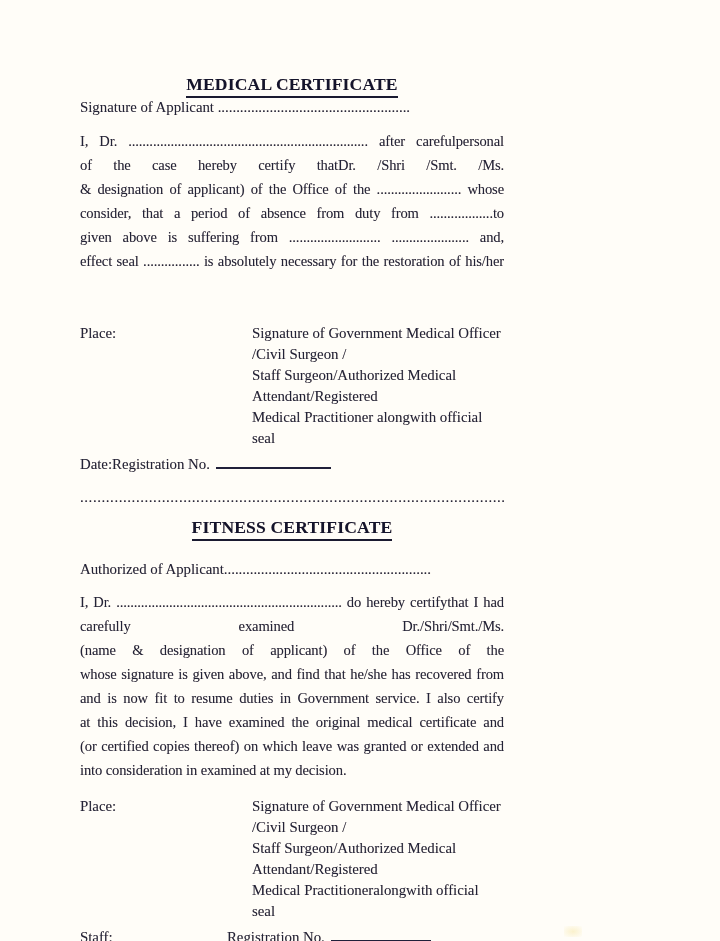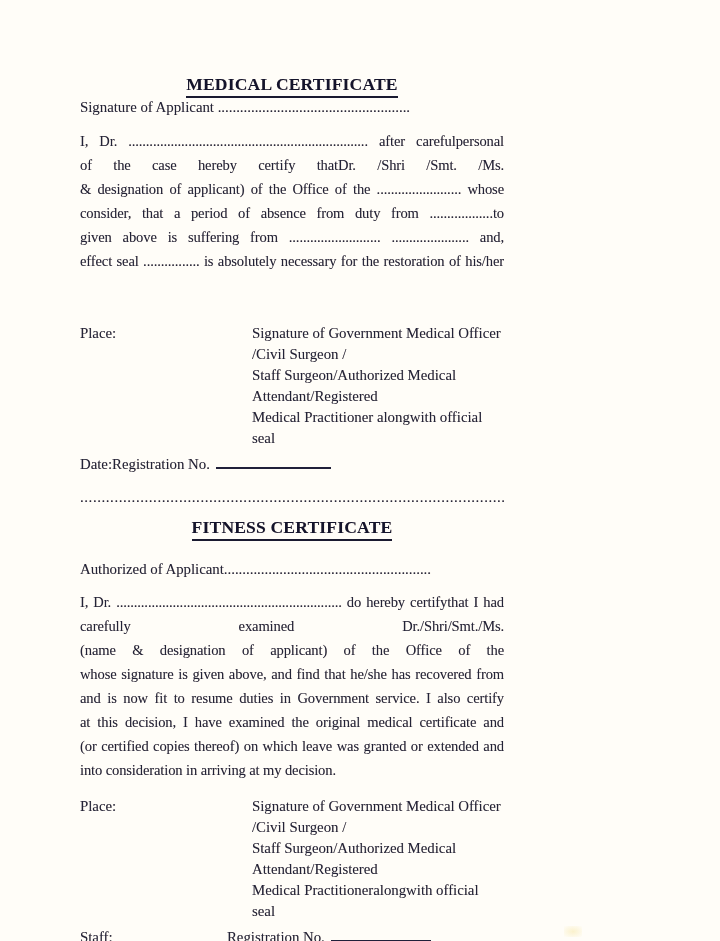--- a/index.html
+++ b/index.html
@@ -93,21 +93,21 @@
   <div class="plain-line sig2">Authorized of Applicant........................................................</div>
 
   <div class="para para2">
     <div class="jline">I, Dr. ................................................................ do hereby certifythat I had</div>
     <div class="jline">carefully examined Dr./Shri/Smt./Ms. ........................................................................</div>
     <div class="jline">(name &amp; designation of applicant) of the Office of the ................................................</div>
     <div class="jline">whose signature is given above, and find that he/she has recovered from his/her illness</div>
     <div class="jline">and is now fit to resume duties in Government service. I also certify that before arriving</div>
     <div class="jline">at this decision, I have examined the original medical certificate and statement of the case</div>
     <div class="jline">(or certified copies thereof) on which leave was granted or extended and have taken these</div>
-    <div class="jline last">into consideration in arriving at my decision.</div>
+    <div class="jline last">into consideration in examined at my decision.</div>
   </div>
 
   <div class="sig-block block2">
     <div class="row1">
       <div class="label">Place:</div>
       <div class="officer">
         <div>Signature of Government Medical Officer /Civil Surgeon /</div>
         <div>Staff Surgeon/Authorized Medical Attendant/Registered</div>
         <div>Medical Practitioneralongwith official seal</div>
       </div>

